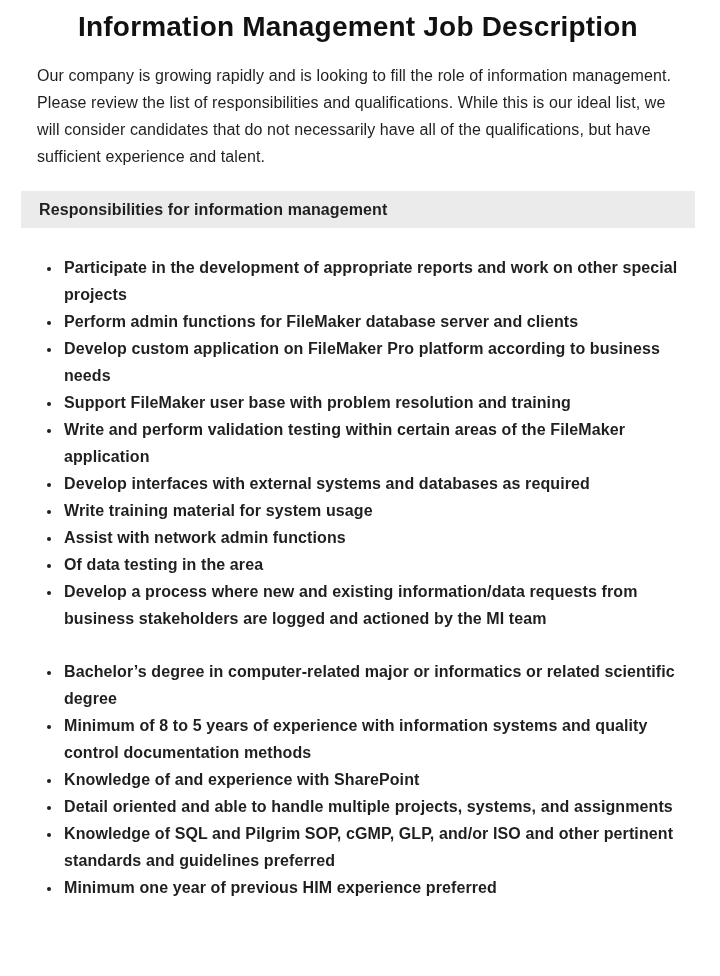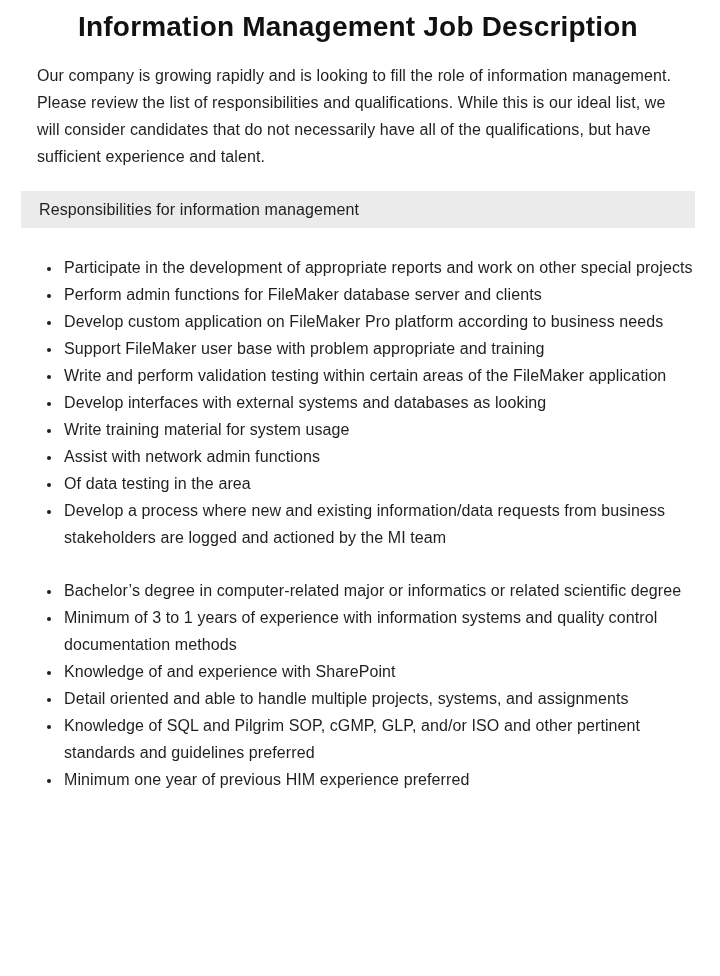--- a/index.html
+++ b/index.html
@@ -40,26 +40,27 @@
     line-height: 27px;
     letter-spacing: 0.1px;
   }
   section.jd-section { margin: 0; }
   .section-bar {
     margin-top: 21px;
     background: var(--bar-bg);
     padding: 5px 18px;
     font-size: 16px;
     line-height: 27px;
-    font-weight: normal;
+    font-weight: bold;
     letter-spacing: 0.1px;
   }
   ul.bullets {
     margin: 26px 0 0 0;
     padding: 0 0 0 41px;
+    font-weight: bold;
   }
   ul.bullets li {
     list-style-type: disc;
     font-size: 16px;
     line-height: 27px;
     letter-spacing: 0.1px;
     padding-left: 2px;
   }
   ul.bullets li::marker {
     font-size: 13px;
@@ -74,33 +75,33 @@
 
   <p class="intro">Our company is growing rapidly and is looking to fill the role of information management. Please review the list of responsibilities and qualifications. While this is our ideal list, we will consider candidates that do not necessarily have all of the qualifications, but have sufficient experience and talent.</p>
 
   <div id="sections">
       <section class="jd-section">
         <div class="section-bar">Responsibilities for information management</div>
         <ul class="bullets">
           <li>Participate in the development of appropriate reports and work on other special projects</li>
           <li>Perform admin functions for FileMaker database server and clients</li>
           <li>Develop custom application on FileMaker Pro platform according to business needs</li>
-          <li>Support FileMaker user base with problem appropriate and training</li>
+          <li>Support FileMaker user base with problem resolution and training</li>
           <li>Write and perform validation testing within certain areas of the FileMaker application</li>
-          <li>Develop interfaces with external systems and databases as looking</li>
+          <li>Develop interfaces with external systems and databases as required</li>
           <li>Write training material for system usage</li>
           <li>Assist with network admin functions</li>
           <li>Of data testing in the area</li>
           <li>Develop a process where new and existing information/data requests from business stakeholders are logged and actioned by the MI team</li>
         </ul>
       </section>
       <section class="jd-section">
         <ul class="bullets">
           <li>Bachelor’s degree in computer-related major or informatics or related scientific degree</li>
-          <li>Minimum of 3 to 1 years of experience with information systems and quality control documentation methods</li>
+          <li>Minimum of 8 to 5 years of experience with information systems and quality control documentation methods</li>
           <li>Knowledge of and experience with SharePoint</li>
           <li>Detail oriented and able to handle multiple projects, systems, and assignments</li>
           <li>Knowledge of SQL and Pilgrim SOP, cGMP, GLP, and/or ISO and other pertinent standards and guidelines preferred</li>
           <li>Minimum one year of previous HIM experience preferred</li>
         </ul>
       </section>
     </div>
 </main>
 
 </body></html>

